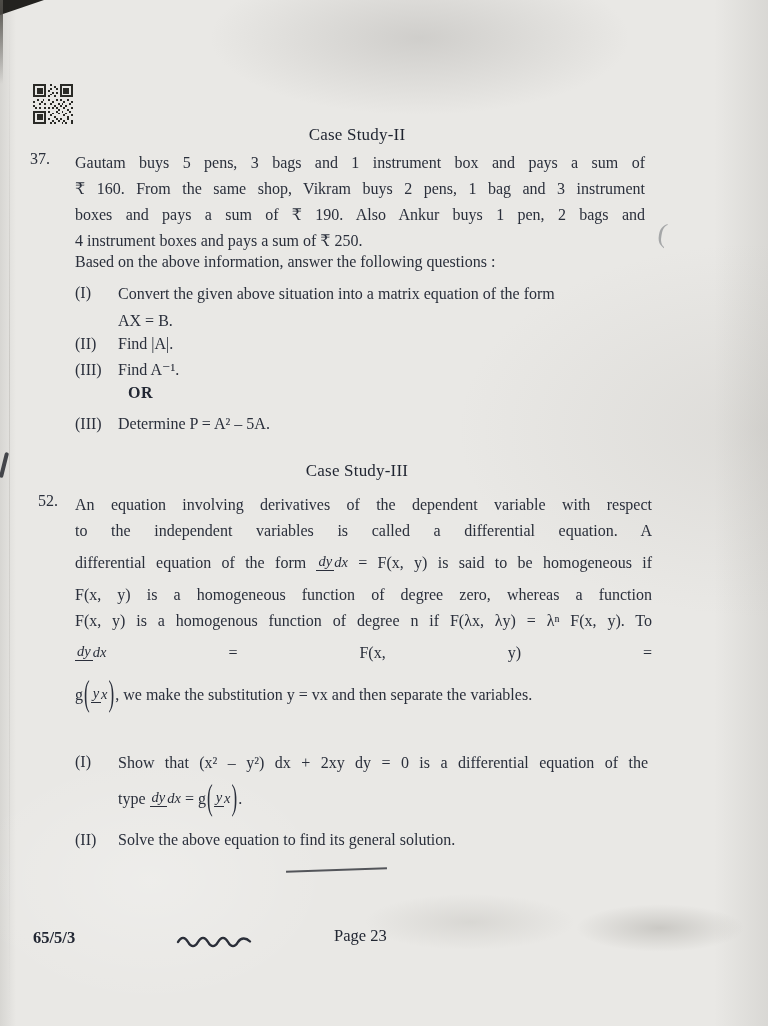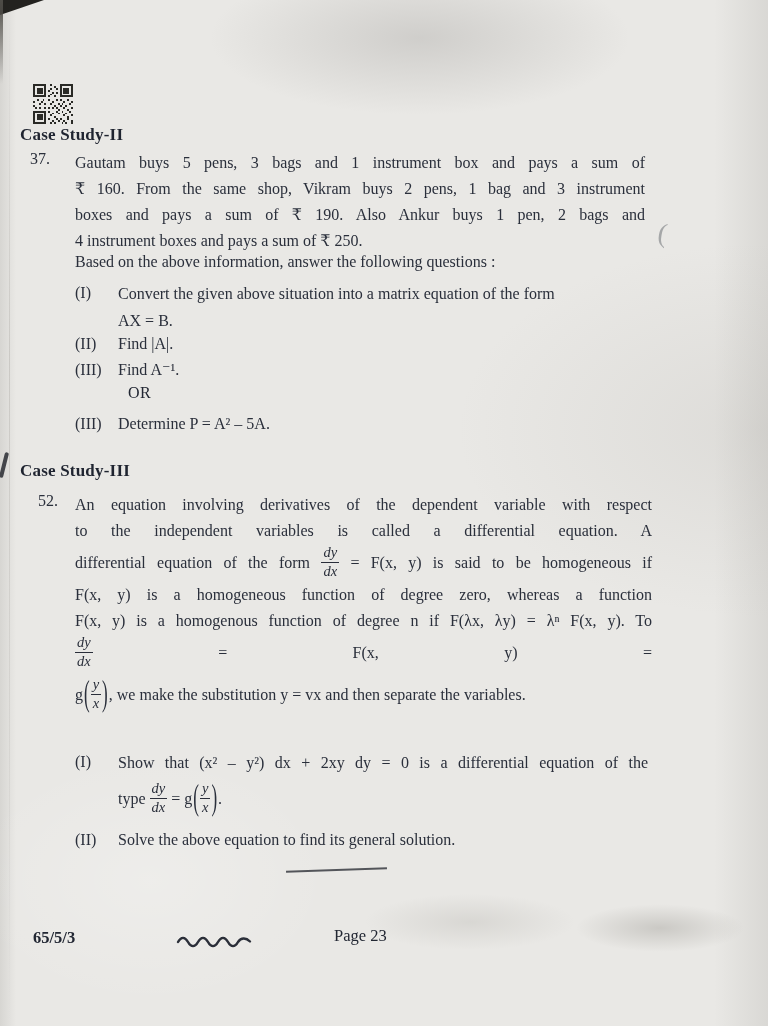--- a/index.html
+++ b/index.html
@@ -23,36 +23,36 @@
             clip-path:polygon(0 0,100% 0,0 100%); }
   .lstrip { top:0; left:0; width:3px; height:84px;
             background:linear-gradient(#4e4c47, rgba(78,76,71,0)); }
   .crease { left:9px; top:0; width:1px; height:100%;
             background:linear-gradient(rgba(138,135,128,0), rgba(138,135,128,.26) 35%, rgba(138,135,128,.14) 70%, rgba(138,135,128,0)); }
   .tick  { left:2px; top:452px; width:4px; height:26px; background:#43454a;
            border-radius:2px; transform:rotate(14deg); }
   .mmark { left:658px; top:218px; font-size:27px; color:rgba(98,101,108,.5);
            transform:rotate(9deg); }
   
-  .head { left:20px; width:618px; font-weight:700;
+  .head { left:48px; width:618px; text-align:center; font-weight:400;
           font-size:17px; color:#1f2430; letter-spacing:.2px; }
   
   .qrow { display:flex;justify-content:center; }
   .qnum { width:45px; flex:none; }
   .ptxt { flex:1; }
   .pline { height:26px; line-height:26px; }
   .l27 { height:27px; line-height:27px; }
   .j { text-align:justify; text-align-last:justify; text-justify:inter-word; }
   
   .part { left:75px; display:flex; line-height:26px; }
   .lab { width:43px; flex:none; }
   .pc { flex:1; }
-  .orlbl { left:128px; font-weight:400; letter-spacing:.5px; color:#222733; }
+  .orlbl { left:128px; font-weight:700; letter-spacing:.5px; color:#222733; }
   
-  .frac { display:inline-flex; flex-direction:column; align-items:center;
+  .frac { display:inline-flex; flex-direction:row; align-items:center;
           vertical-align:middle; font-size:14.5px; line-height:1.08;
           font-style:italic; position:relative; top:-2px; }
   .fn { border-bottom:1.4px solid #2a2e3a; padding:0 2px 1px; }
   .fd { padding-top:1px; }
   .bigp { display:inline-block; transform:scaleY(2.15); font-size:17px;
           vertical-align:middle; position:relative; top:-2px; padding:0 1px;
           font-weight:400; }
   .t38 { height:38px; line-height:38px; }
   .t46 { height:46px; line-height:46px; }
   .mline { display:block; }

